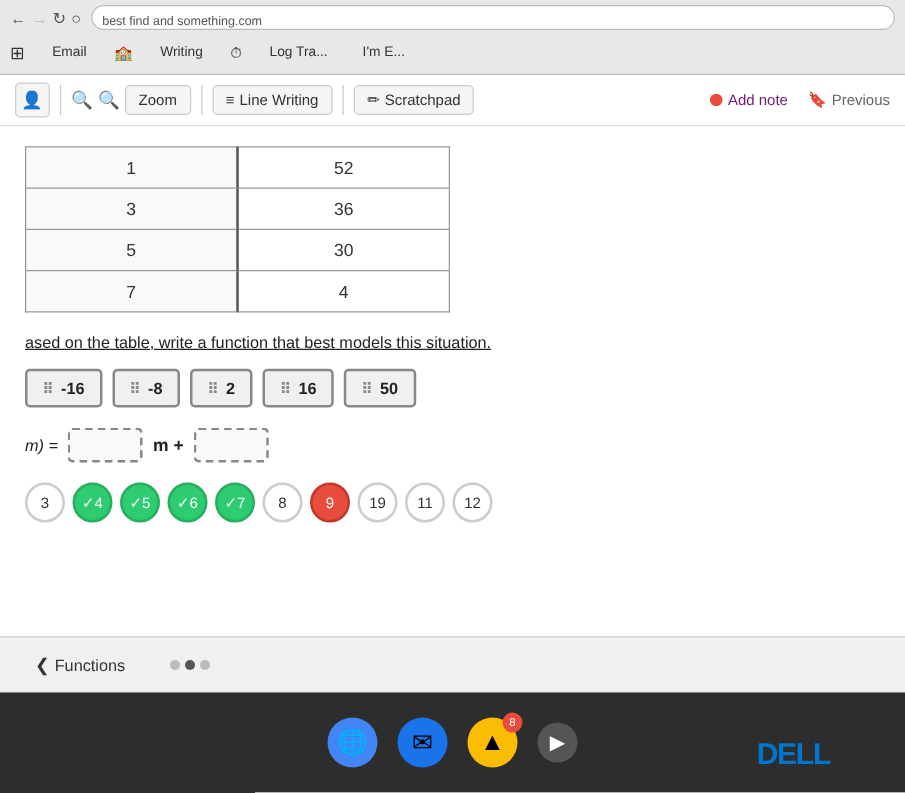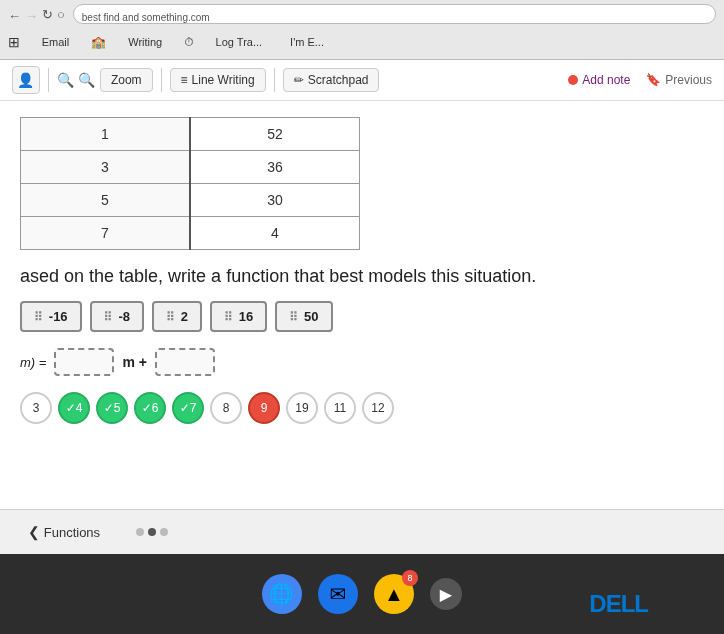--- a/index.html
+++ b/index.html
@@ -149,23 +149,24 @@
       color: #333;
       min-width: 120px;
       text-align: center;
     }
     .data-table .col-left {
       background: #f9f9f9;
       border-right: 2px solid #555;
     }
 
     .question-text {
-      font-size: 18px;
+      font-size: 13px;
       color: #222;
       margin-bottom: 14px;
+      text-decoration: underline;
     }
 
     
     .answer-tiles {
       display: flex;
       gap: 8px;
       flex-wrap: wrap;
       margin-bottom: 16px;
     }
     .answer-tile {
@@ -341,21 +342,21 @@
       display: flex;
       align-items: center;
       justify-content: center;
       color: white;
       font-size: 16px;
       cursor: pointer;
     }
     .dell-logo {
       position: absolute;
       bottom: 16px;
-      right: 76px;
+      right: 60px;
       font-size: 24px;
       font-weight: bold;
       color: #0076ce;
       font-family: 'Arial Black', Arial, sans-serif;
       letter-spacing: -1px;
     }
   </style>
 </head>
 <body>
 

